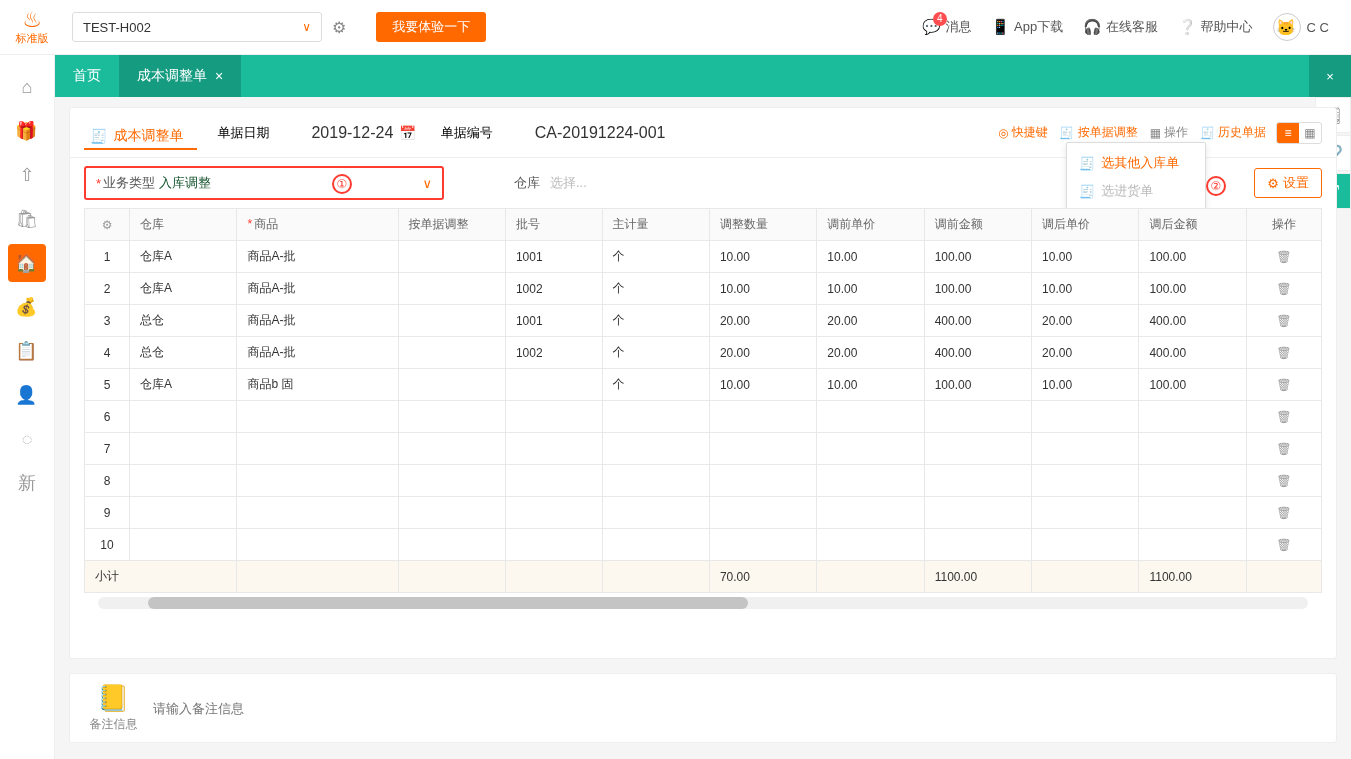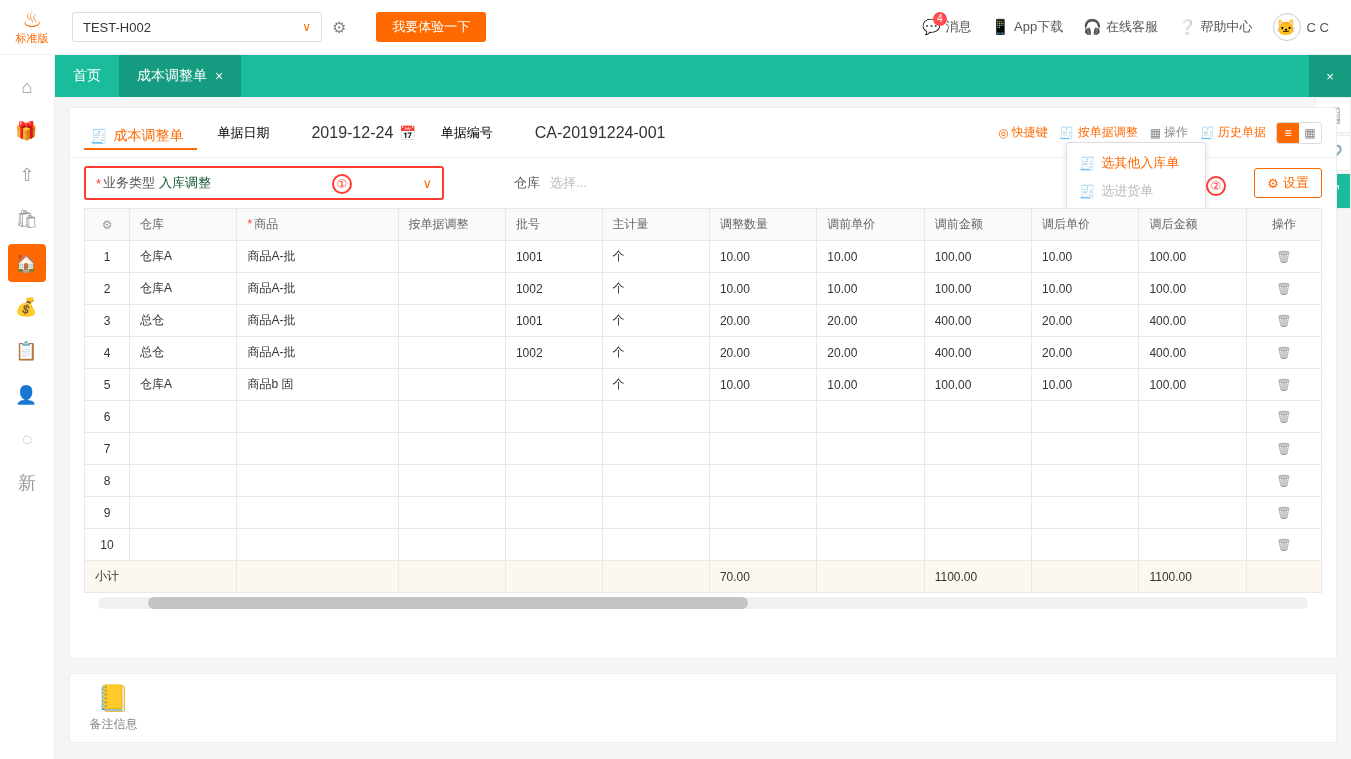--- a/index.html
+++ b/index.html
@@ -426,17 +426,18 @@
               <div class="thumb"></div>
             </div>
         </div>
       </div>
 
       <div class="card remark-card">
         <div class="remark-ic">
           <div class="glyph">📒</div>
           <div class="txt">备注信息</div>
         </div>
+        <input class="remark-input" placeholder="请输入备注信息" style="">
       </div>
     </div>
 
   </div>
 </div>
 
 </body></html>

